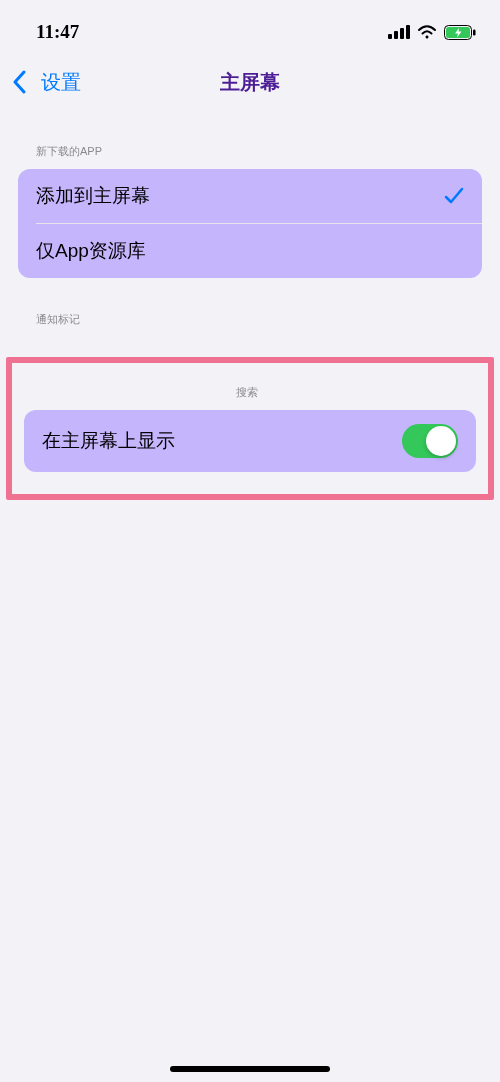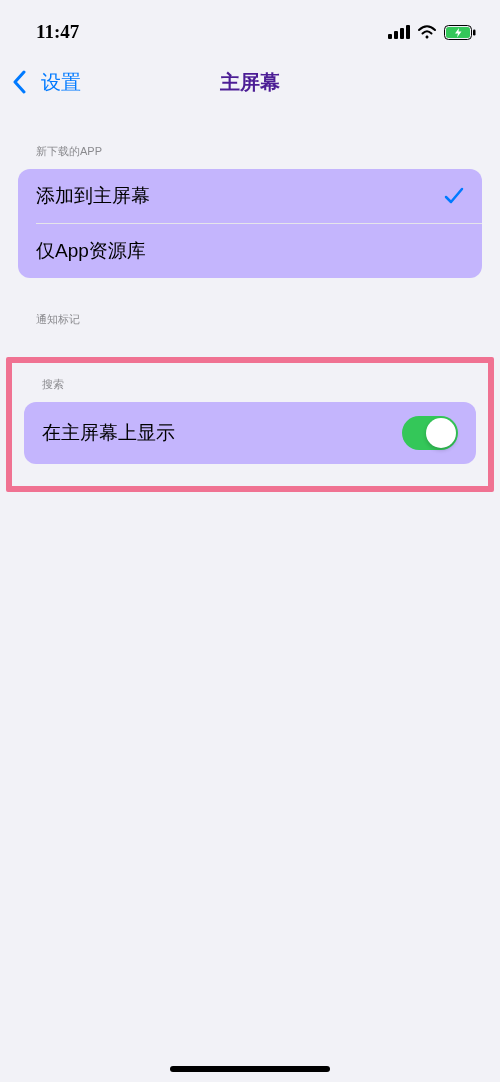--- a/index.html
+++ b/index.html
@@ -123,21 +123,22 @@
     .toggle-on .toggle-knob {
       right: 2px;
     }
     .highlight-box {
       border: 6px solid #f07292;
       border-radius: 2px;
       margin: 20px 6px 0 6px;
       padding: 14px 0 22px 0;
     }
     .highlight-box .section {
-      margin-top: 0;
+      margin-top: 8px;
+      text-align: center;
     }
     .highlight-box .section-header {
       padding-left: 30px;
     }
     .highlight-box .section-body {
       margin: 0 12px;
     }
     .home-indicator {
       position: absolute;
       bottom: 10px;

